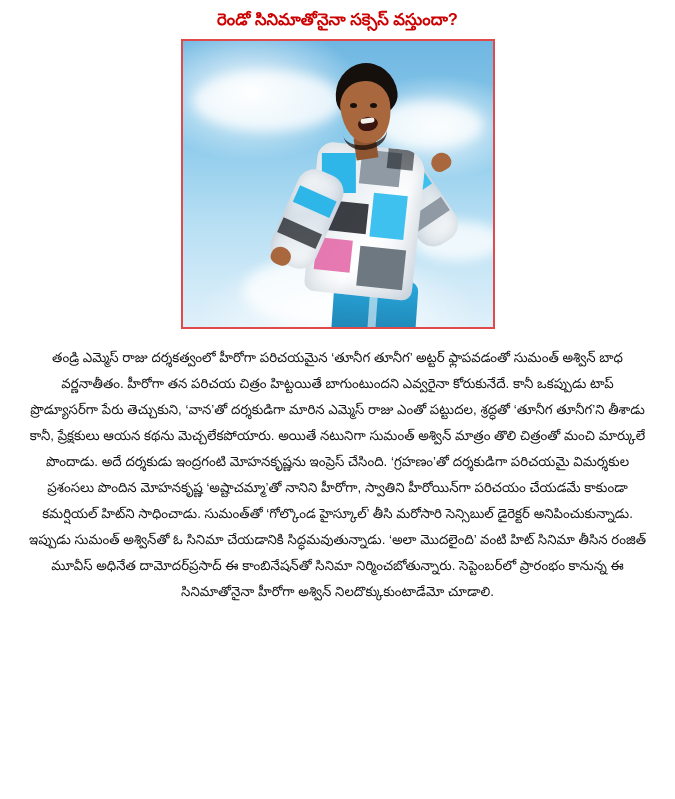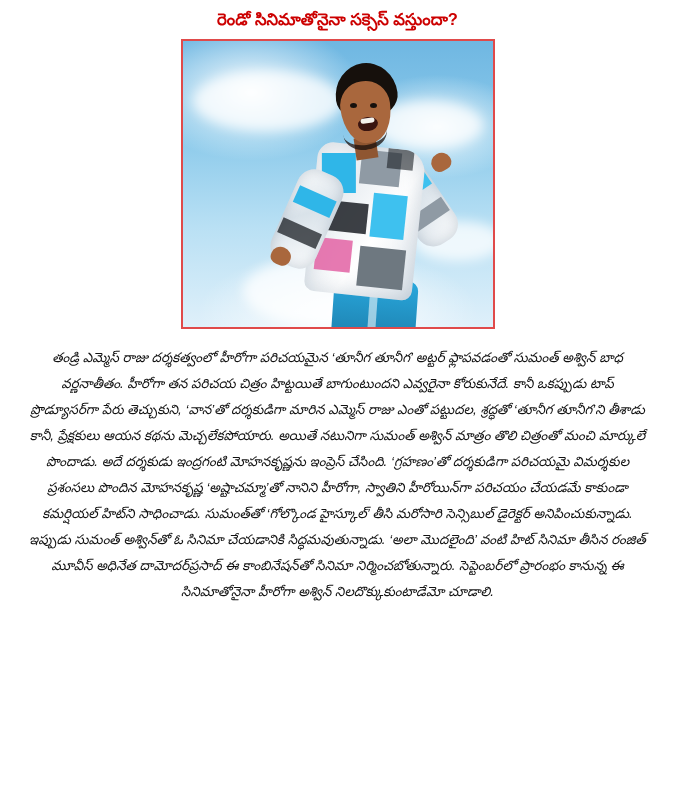--- a/index.html
+++ b/index.html
@@ -186,21 +186,20 @@
     background: rgba(255,255,255,0.55);
   }
 
   .article {
     margin: 16px 26px 0 26px;
     text-align: center;
     color: #111111;
     font-size: 13.3px;
     line-height: 26px;
     font-family: "Liberation Sans", sans-serif;
-    font-style: italic;
   }
   .article p {
     margin: 0;
     text-align: center;
   }
 </style>
 </head>
 <body>
 
 <div class="page">

